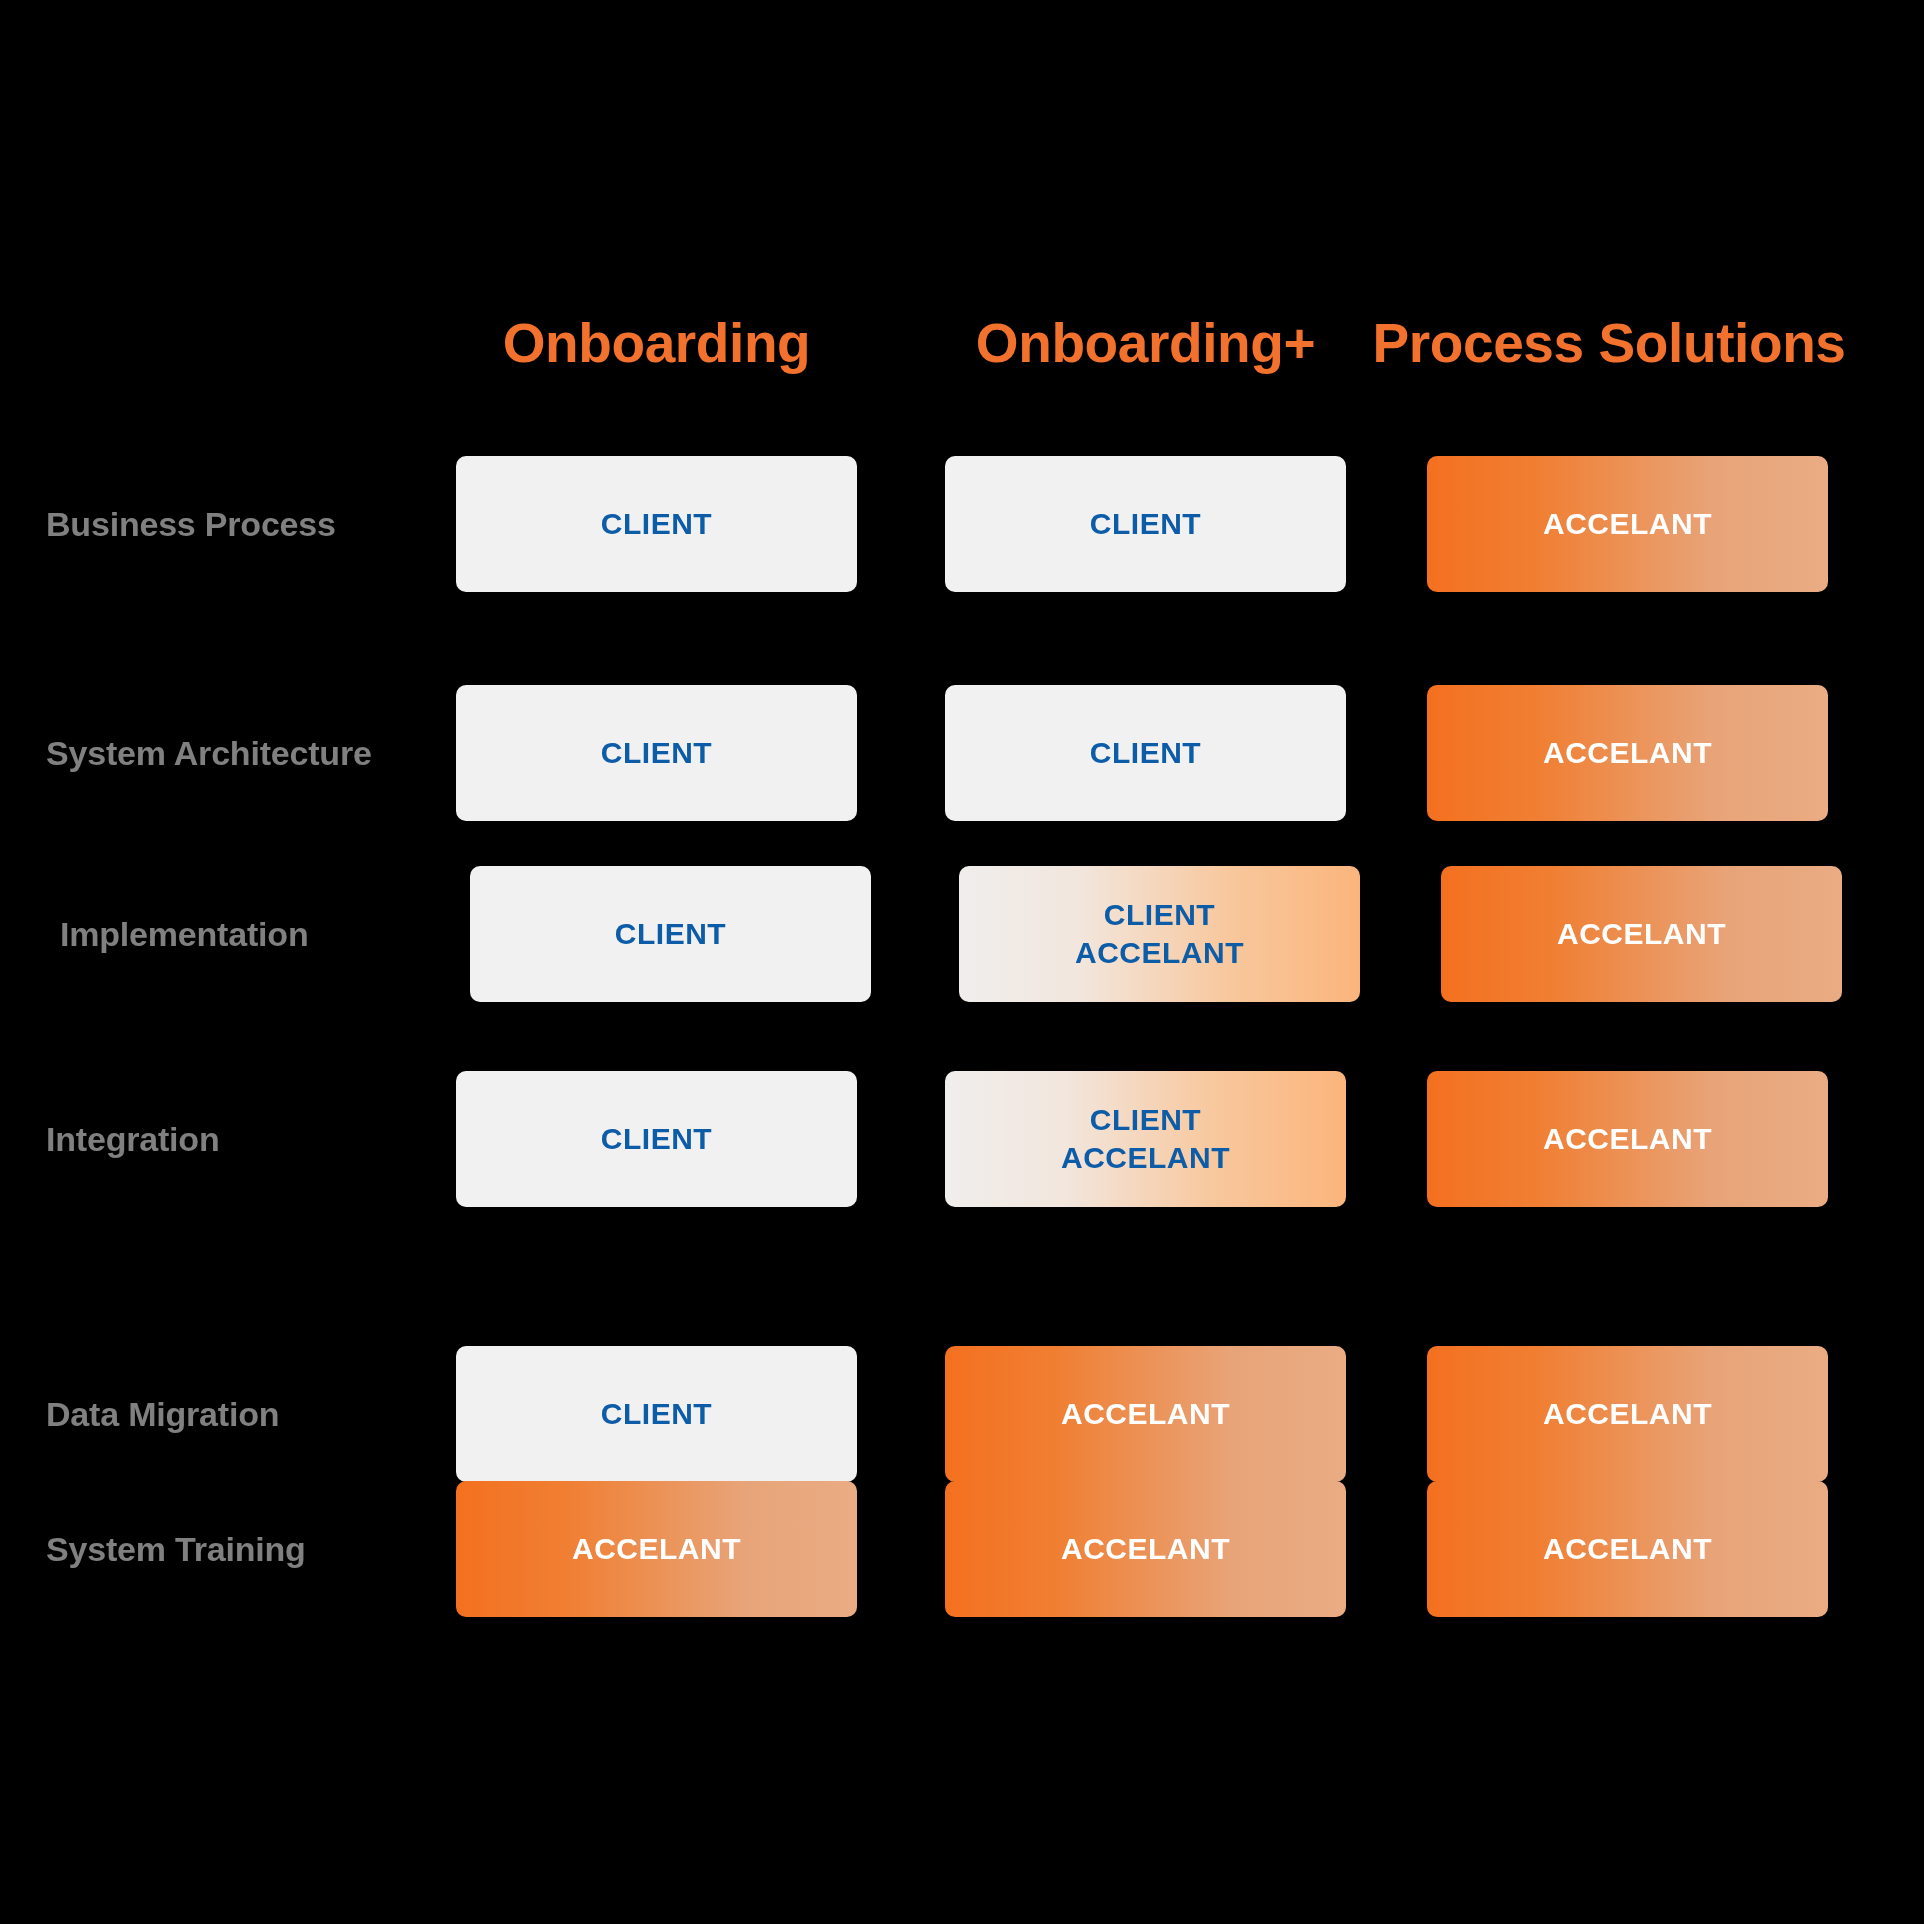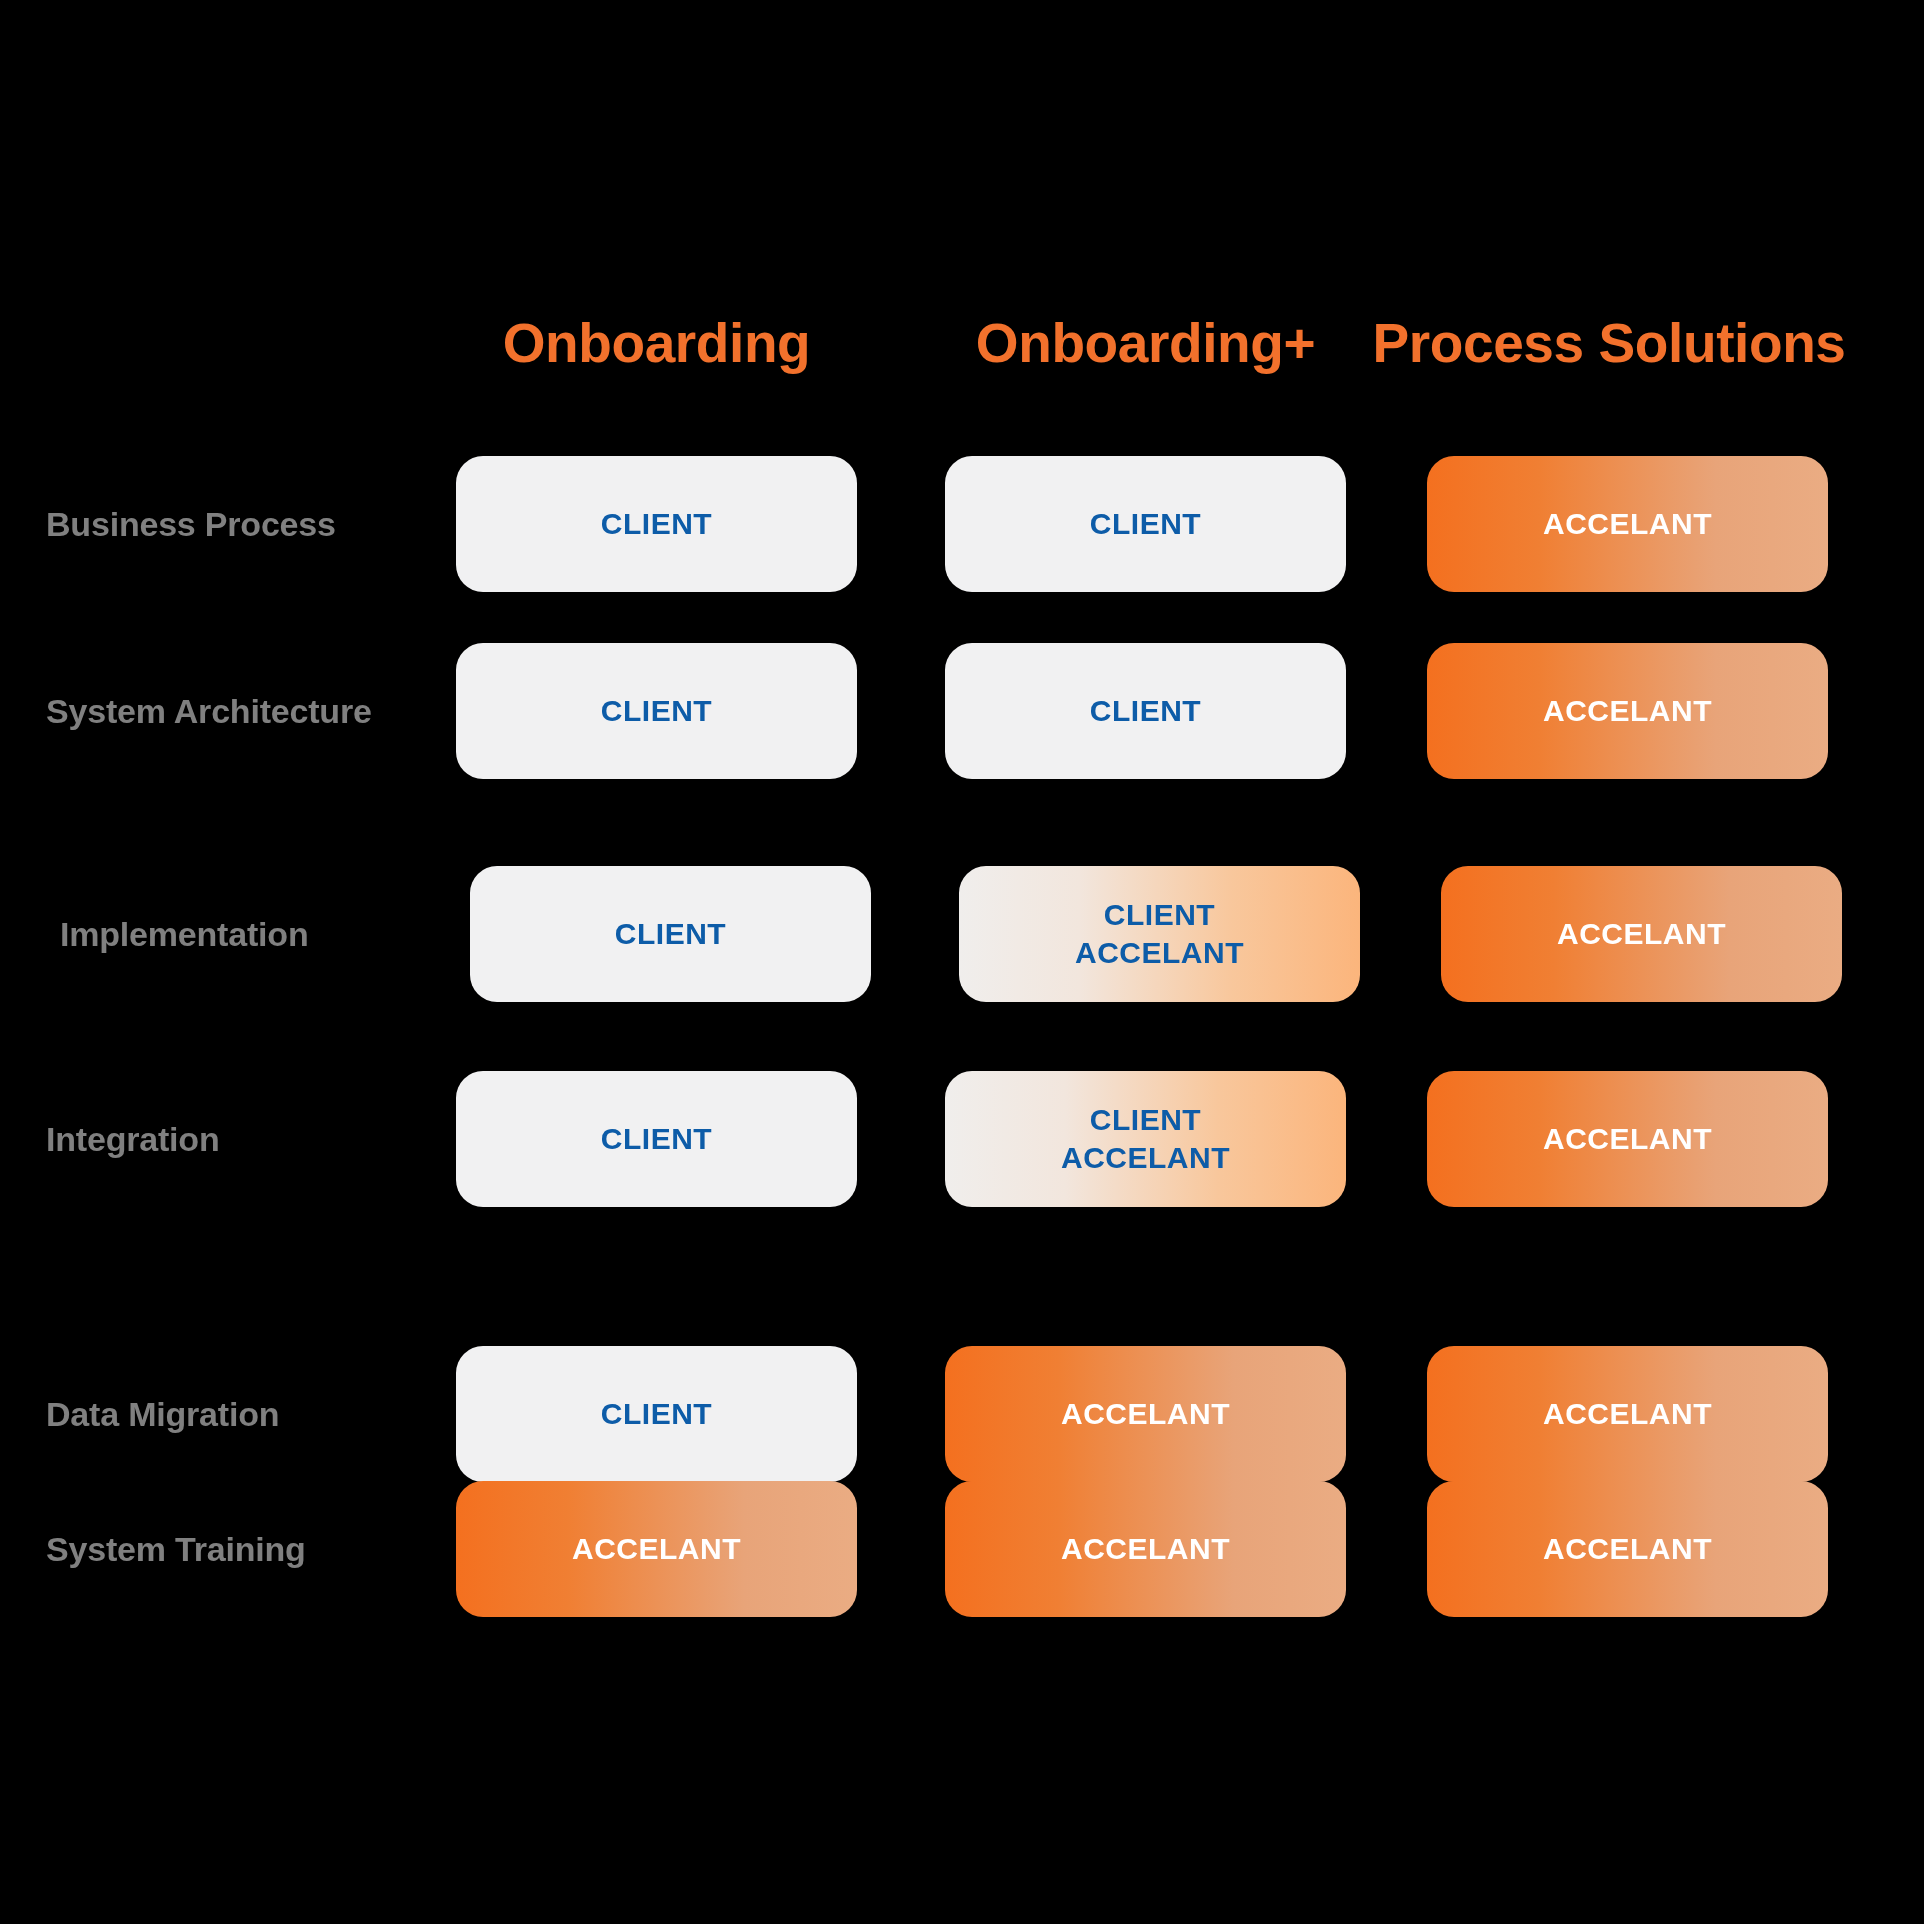--- a/index.html
+++ b/index.html
@@ -70,21 +70,21 @@
     font-size: 34px;
     font-weight: 700;
     letter-spacing: -0.2px;
     white-space: nowrap;
   }
 
   .cell {
     position: absolute;
     top: 0;
     height: 136px;
-    border-radius: 27px;
+    border-radius: 10px;
     display: flex;
     flex-direction: column;
     align-items: center;
     justify-content: center;
     box-sizing: border-box;
   }
   .cell.c0 { left: 456px;  width: 401px; }
   .cell.c1 { left: 945px; width: 401px; }
   .cell.c2 { left: 1427px; width: 401px; }
 
@@ -124,21 +124,21 @@
       <div class="cell c0 v-client">
         <span class="cell-line">CLIENT</span>
       </div>
       <div class="cell c1 v-client">
         <span class="cell-line">CLIENT</span>
       </div>
       <div class="cell c2 v-accelant">
         <span class="cell-line">ACCELANT</span>
       </div>
     </div>
-    <div class="row" style="top: 643px;">
+    <div class="row" style="top: 685px;">
       <div class="row-label">System Architecture</div>
       <div class="cell c0 v-client">
         <span class="cell-line">CLIENT</span>
       </div>
       <div class="cell c1 v-client">
         <span class="cell-line">CLIENT</span>
       </div>
       <div class="cell c2 v-accelant">
         <span class="cell-line">ACCELANT</span>
       </div>

